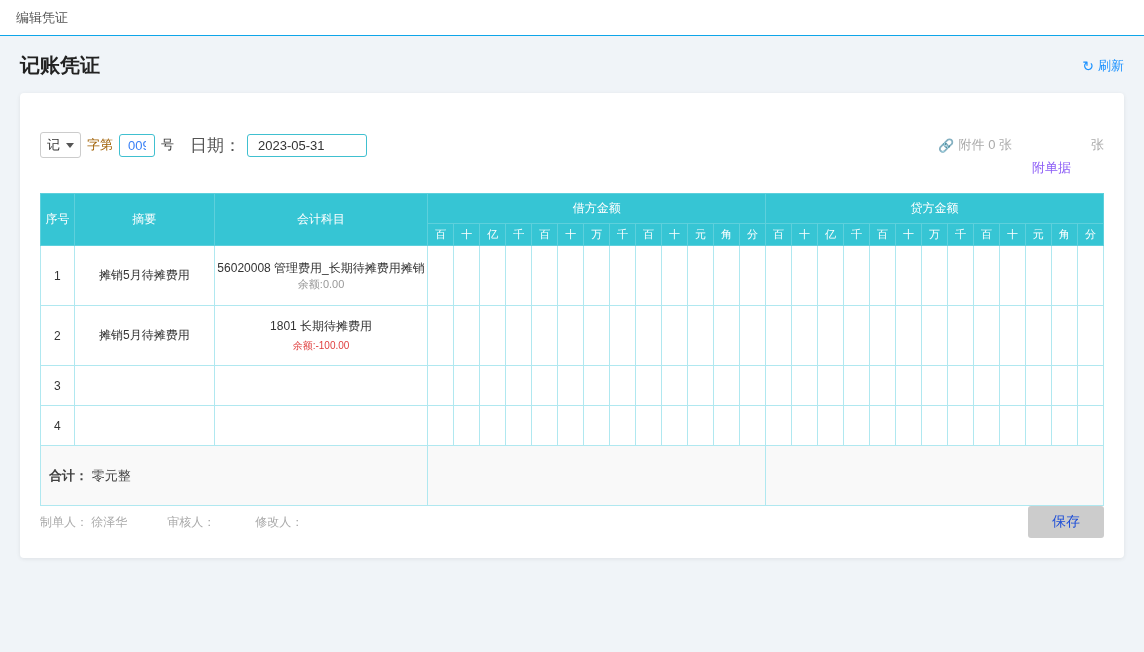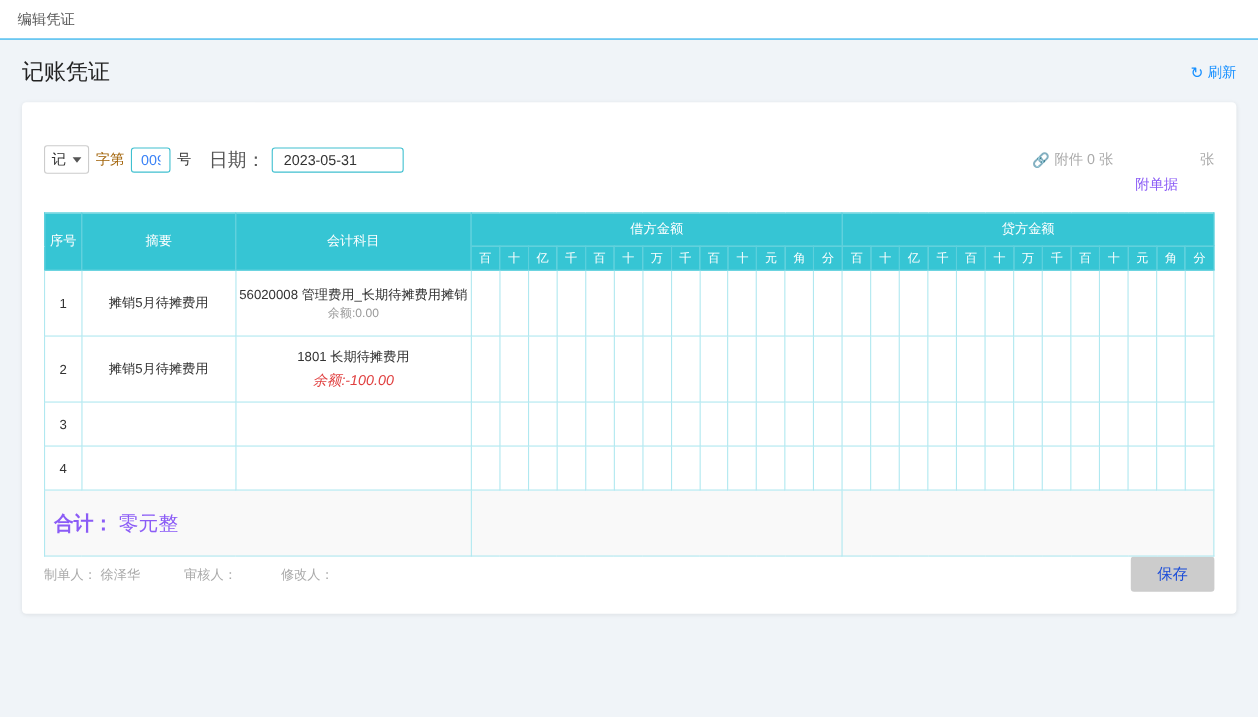--- a/index.html
+++ b/index.html
@@ -31,21 +31,21 @@
       flex: 1;
     }
     .page-header {
       display: flex;
       justify-content: space-between;
       align-items: center;
       margin-bottom: 14px;
     }
     .page-title {
       font-size: 20px;
-      font-weight: normal;
+      font-weight: bold;
       color: #222;
     }
     .refresh-btn {
       color: #1890ff;
       cursor: pointer;
       display: flex;
       align-items: center;
       gap: 4px;
       background: none;
       border: none;
@@ -163,43 +163,42 @@
       text-align: left;
       padding: 6px 8px;
       vertical-align: top;
     }
     .balance-text {
       font-size: 11px;
       color: #999;
       margin-top: 0;
     }
     .balance-negative {
-      font-size: 13px;
+      font-size: 10px;
       color: #e04040;
       margin-top: 4px;
-      font-style: italic;
     }
     .row-index-cell {
       text-align: center;
       color: #333;
       padding: 8px 4px;
       vertical-align: middle;
     }
     .digit-cell {
       padding: 2px 0;
       height: 60px;
     }
     .empty-row .digit-cell {
       height: 40px;
     }
     .footer-row td {
       background: #f9f9f9;
       padding: 10px 8px;
-      font-size: 18px;
-      color: #8b5cf6;
+      font-size: 13px;
+      color: #404040;
       text-align: left;
     }
     .footer-label {
       font-weight: bold;
     }
     .info-bar {
       display: flex;
       align-items: center;
       gap: 40px;
       color: #aaa;

